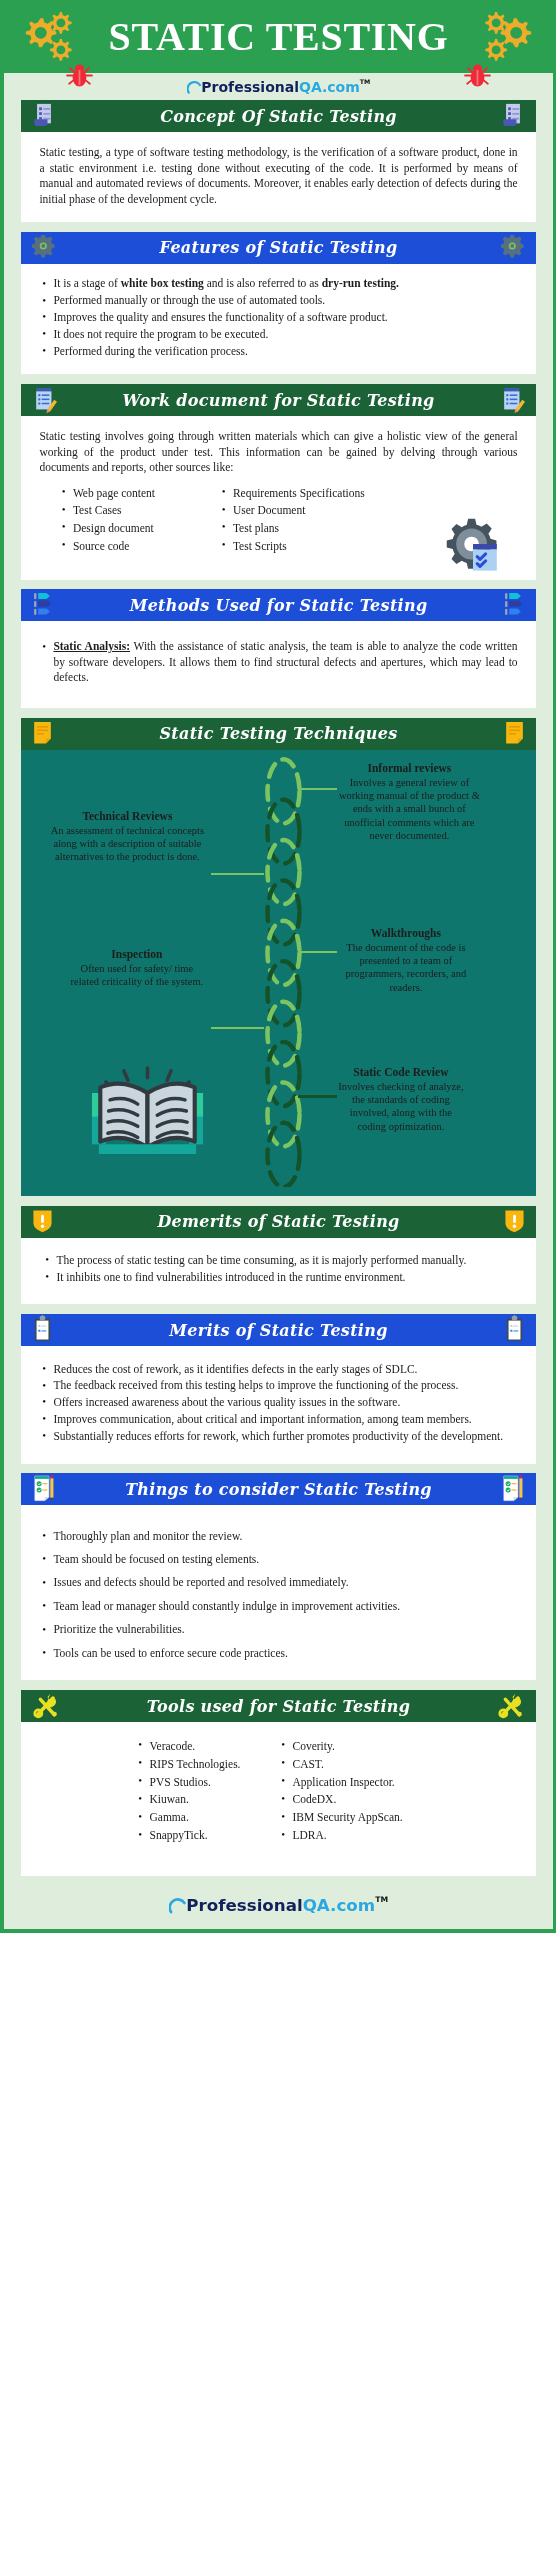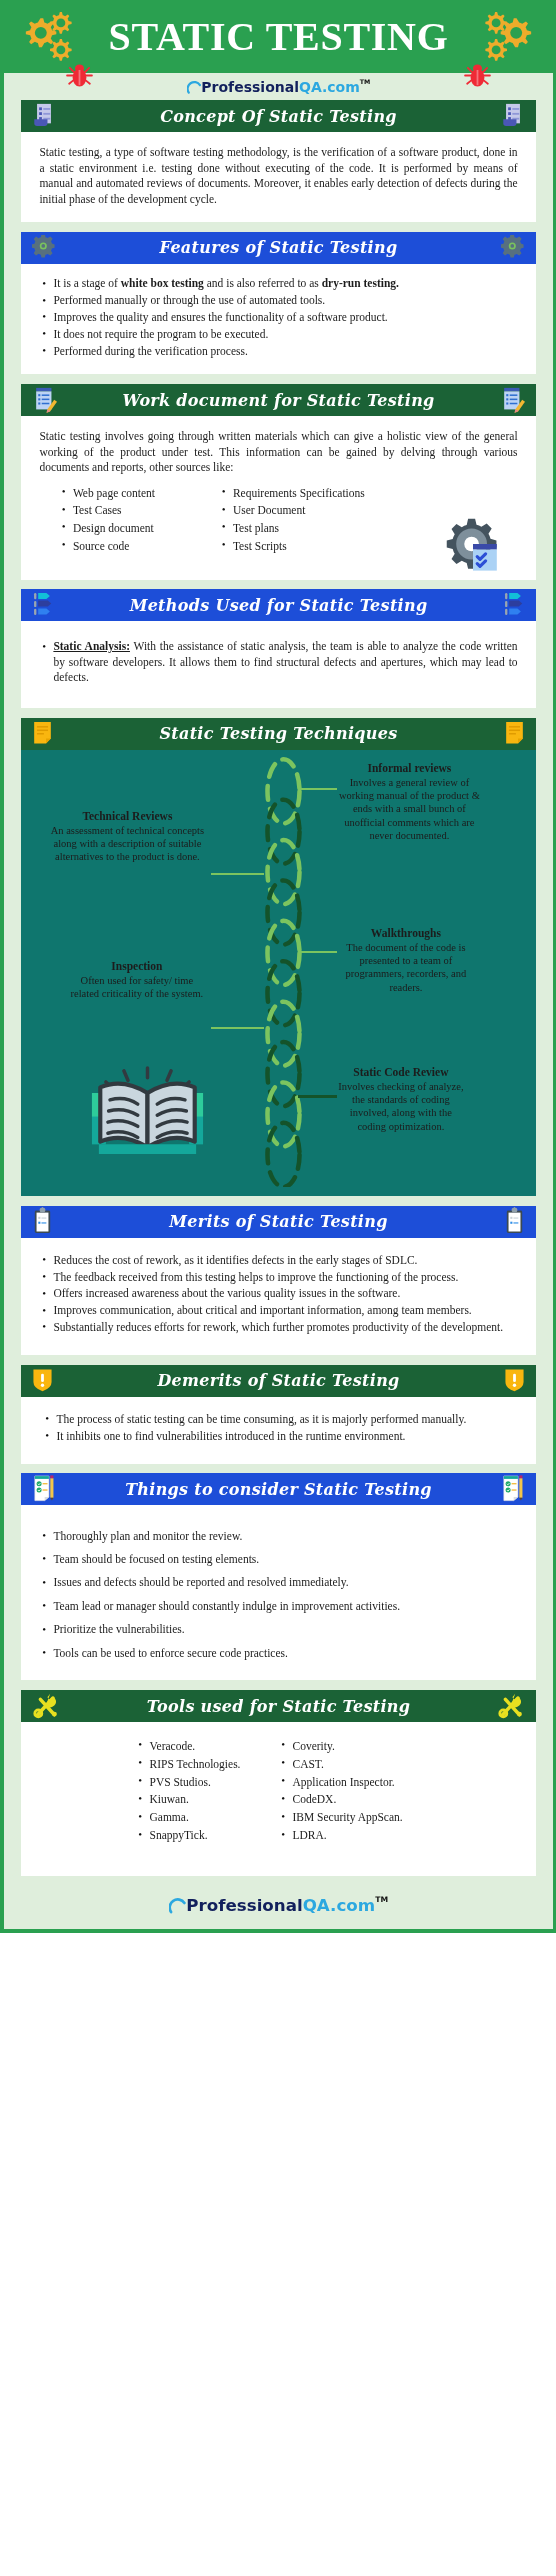--- a/index.html
+++ b/index.html
@@ -150,21 +150,21 @@
   .tech-label .t-title {
     display: block;
     font-weight: bold;
     font-size: 11.5px;
     margin-bottom: 0.7px;
   }
   .t-informal { left: 315px;  top: 11px;  width: 146px; }
   .t-walk     { left: 315px;  top: 176px; width: 139px; }
   .t-static   { left: 315px;  top: 315px; width: 129px; }
   .t-technical{ left: 25px;   top: 59px;  width: 162px; }
-  .t-inspect  { left: 46px;   top: 209px; width: 139px; }
+  .t-inspect  { left: 46px;   top: 197px; width: 139px; }
   .bookicon   { position: absolute; left: 64px; top: 312px; }
 
   
   .tools-cols {
     display: flex;
     justify-content: center;
     padding: 5.6px 0 7px 0;
   }
   .tools-cols ul { width: 143px; }
   .tools-cols ul li { font-size: 11.5px; line-height: 1.44; }
@@ -516,20 +516,46 @@
             <path d="M147 86 q-22-6-43 6"></path>
             <path d="M147 102 q-22-6-43 6"></path>
           </g>
           <path d="M20 118 h140 v14 H20z" fill="#14a89b"></path>
         </svg>
       </span>
     </div>
   </div>
 
   <div class="section">
+    <div class="sec-head dark">
+      <span class="sec-ico l">
+        <svg width="21" height="26.5" viewBox="0 0 30 38">
+          <path d="M2 4 h26 v18 q0 9-13 13 Q2 31 2 22z" fill="#f9b60f"></path>
+          <rect x="13" y="10" width="4" height="12" rx="2" fill="#ffffff"></rect>
+          <circle cx="15" cy="26.5" r="2.4" fill="#ffffff"></circle>
+        </svg>
+      </span>
+      <h2>Demerits of Static Testing</h2>
+      <span class="sec-ico r">
+        <svg width="21" height="26.5" viewBox="0 0 30 38">
+          <path d="M2 4 h26 v18 q0 9-13 13 Q2 31 2 22z" fill="#f9b60f"></path>
+          <rect x="13" y="10" width="4" height="12" rx="2" fill="#ffffff"></rect>
+          <circle cx="15" cy="26.5" r="2.4" fill="#ffffff"></circle>
+        </svg>
+      </span>
+    </div>
+    <div class="sec-body" style="padding:15.3px 21px 18px 21px;">
+      <ul class="justify">
+        <li>The process of static testing can be time consuming, as it is majorly performed manually.</li>
+        <li>It inhibits one to find vulnerabilities introduced in the runtime environment.</li>
+      </ul>
+    </div>
+  </div>
+
+  <div class="section">
     <div class="sec-head light">
       <span class="sec-ico l">
         <svg width="21" height="28" viewBox="0 0 30 40">
           <rect x="4" y="5" width="22" height="32" rx="2" fill="#3c4a52"></rect>
           <rect x="6.5" y="8" width="17" height="27" fill="#ffffff"></rect>
           <rect x="11" y="1.5" width="8" height="6" rx="2" fill="#90a0aa"></rect>
           <rect x="13.6" y="0" width="2.8" height="3" rx="1.4" fill="#90a0aa"></rect>
           <rect x="9" y="14" width="3" height="3" fill="#c9d2d8"></rect>
           <rect x="13.5" y="15" width="7" height="1.6" fill="#c9d2d8"></rect>
           <rect x="9" y="21" width="3" height="3" fill="#2f8fe8"></rect>
@@ -550,46 +576,20 @@
         </svg>
       </span>
     </div>
     <div class="sec-body" style="padding:15.3px 18px 18px 18px;">
       <ul class="justify">
         <li>Reduces the cost of rework, as it identifies defects in the early stages of SDLC.</li>
         <li>The feedback received from this testing helps to improve the functioning of the process.</li>
         <li>Offers increased awareness about the various quality issues in the software.</li>
         <li>Improves communication, about critical and important information, among team members.</li>
         <li>Substantially reduces efforts for rework, which further promotes productivity of the development.</li>
-      </ul>
-    </div>
-  </div>
-
-  <div class="section">
-    <div class="sec-head dark">
-      <span class="sec-ico l">
-        <svg width="21" height="26.5" viewBox="0 0 30 38">
-          <path d="M2 4 h26 v18 q0 9-13 13 Q2 31 2 22z" fill="#f9b60f"></path>
-          <rect x="13" y="10" width="4" height="12" rx="2" fill="#ffffff"></rect>
-          <circle cx="15" cy="26.5" r="2.4" fill="#ffffff"></circle>
-        </svg>
-      </span>
-      <h2>Demerits of Static Testing</h2>
-      <span class="sec-ico r">
-        <svg width="21" height="26.5" viewBox="0 0 30 38">
-          <path d="M2 4 h26 v18 q0 9-13 13 Q2 31 2 22z" fill="#f9b60f"></path>
-          <rect x="13" y="10" width="4" height="12" rx="2" fill="#ffffff"></rect>
-          <circle cx="15" cy="26.5" r="2.4" fill="#ffffff"></circle>
-        </svg>
-      </span>
-    </div>
-    <div class="sec-body" style="padding:15.3px 21px 18px 21px;">
-      <ul class="justify">
-        <li>The process of static testing can be time consuming, as it is majorly performed manually.</li>
-        <li>It inhibits one to find vulnerabilities introduced in the runtime environment.</li>
       </ul>
     </div>
   </div>
 
   <div class="section">
     <div class="sec-head light">
       <span class="sec-ico l">
         <svg width="24" height="28" viewBox="0 0 34 40">
           <path d="M4 3 h20 v30 l-6 5 H4z" fill="#ffffff" stroke="#e6e6e6"></path>
           <rect x="4" y="3" width="20" height="4" fill="#14a89b"></rect>

